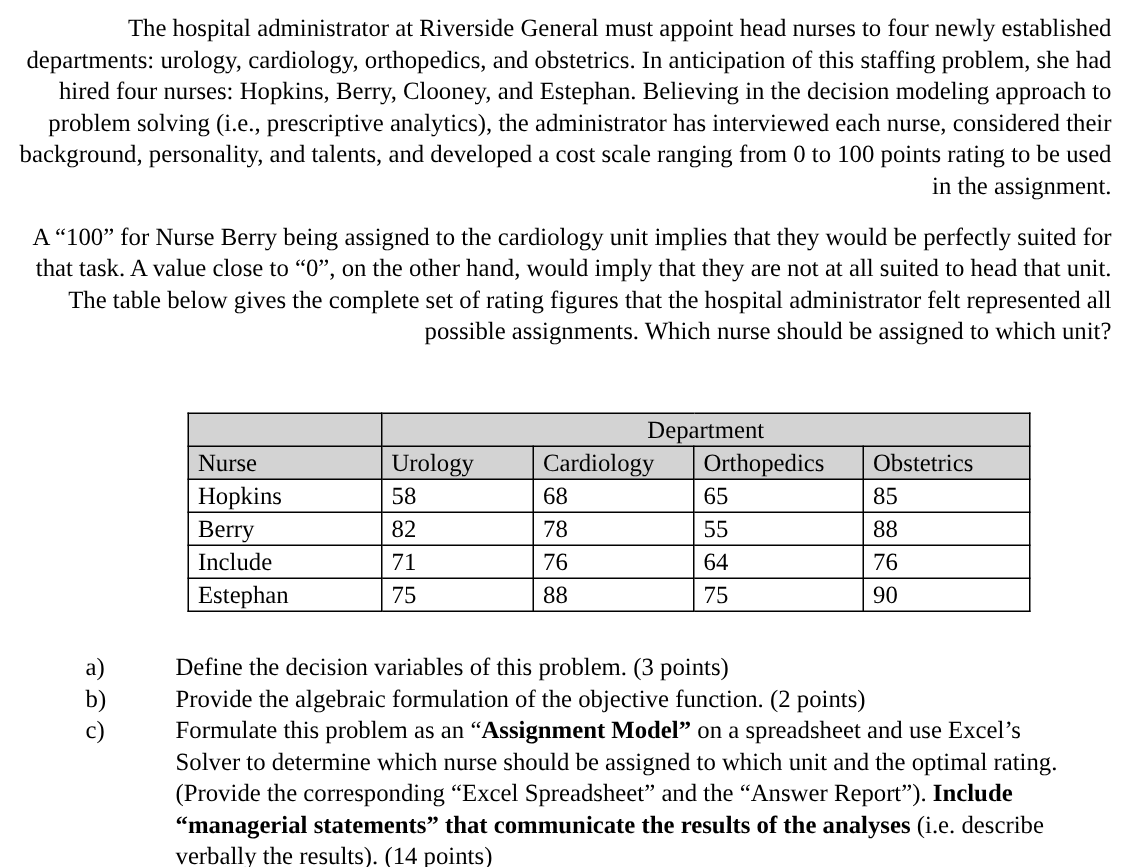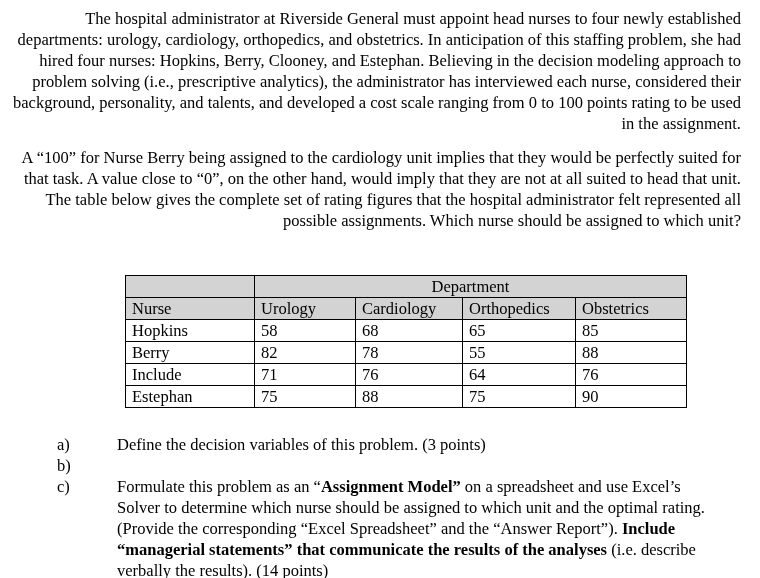--- a/index.html
+++ b/index.html
@@ -133,20 +133,23 @@
 
   <div class="questions">
     <div class="q-item">
       <span class="q-marker">a)</span>
       <span class="q-text">
         <span>Define the decision variables of this problem. (3 points)</span>
       </span>
     </div>
     <div class="q-item">
       <span class="q-marker">b)</span>
+      <span class="q-text">
+        <span>Provide the algebraic formulation of the objective function. (2 points)</span>
+      </span>
     </div>
     <div class="q-item">
       <span class="q-marker">c)</span>
       <span class="q-text">
         <span>Formulate this problem as an “</span><span class="bold">Assignment Model”</span><span> on a spreadsheet and use Excel’s Solver to determine which nurse should be assigned to which unit and the optimal rating. (Provide the corresponding “Excel Spreadsheet” and the “Answer Report”). </span><span class="bold">Include “managerial statements” that communicate the results of the analyses</span><span> (i.e. describe verbally the results). (14 points)</span>
       </span>
     </div>
   </div>
 
 </div>

